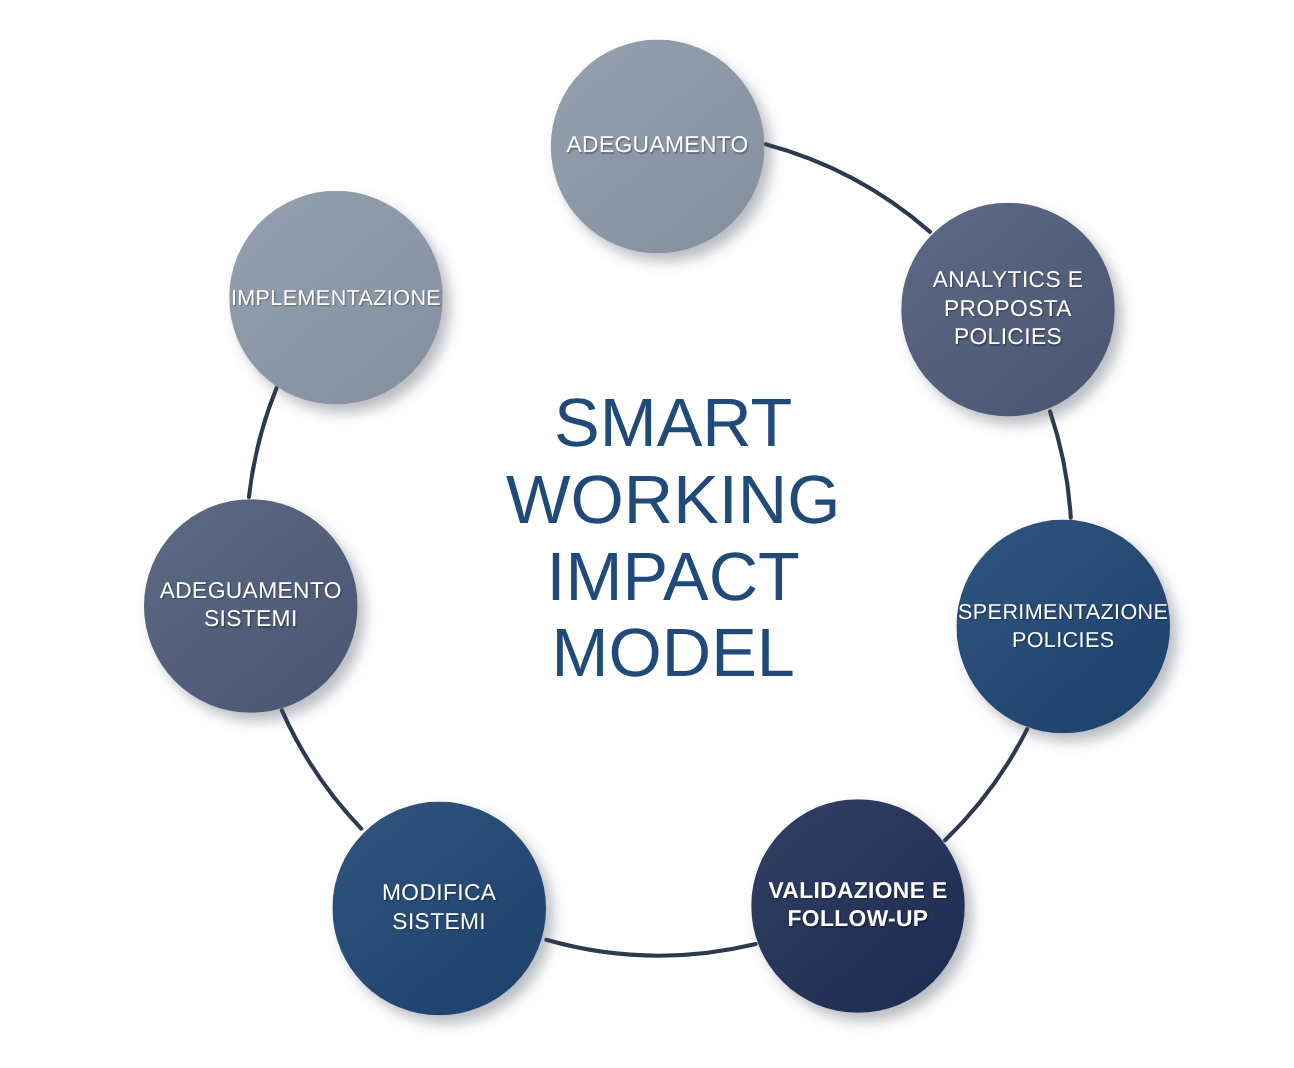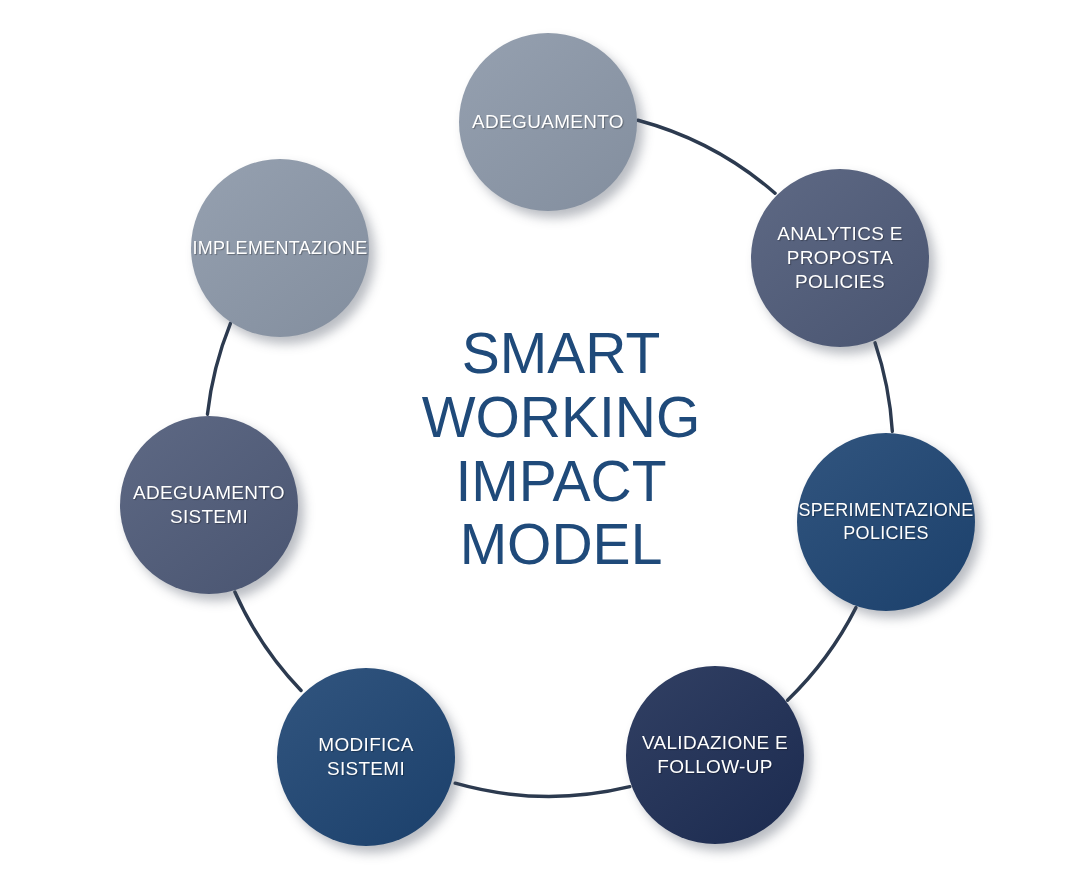--- a/index.html
+++ b/index.html
@@ -82,21 +82,21 @@
     <span class="node-label" style="font-size: 19px; text-align: center;">ANALYTICS E
 PROPOSTA
 POLICIES</span>
   </div>
 
   <div class="node" style="left: 797px; top: 433px; width: 178px; height: 178px; background-color: rgb(29, 68, 114);">
     <span class="node-label" style="font-size: 18px;">SPERIMENTAZIONE
 POLICIES</span>
   </div>
 
-  <div class="node" style="left: 626px; top: 666px; width: 178px; height: 178px; background-color: rgb(29, 45, 84);">
+  <div class="node" style="left: 626px; top: 666px; width: 178px; height: 178px; background-color: rgb(29, 45, 84); font-weight: bold;">
     <span class="node-label" style="font-size: 19px;">VALIDAZIONE E
 FOLLOW-UP</span>
   </div>
 
   <div class="node" style="left: 277px; top: 668px; width: 178px; height: 178px; background-color: rgb(29, 68, 114);">
     <span class="node-label" style="font-size: 19px;">MODIFICA
 SISTEMI</span>
   </div>
 
   <div class="node" style="left: 191px; top: 159px; width: 178px; height: 178px; background-color: rgb(139, 151, 168);">

